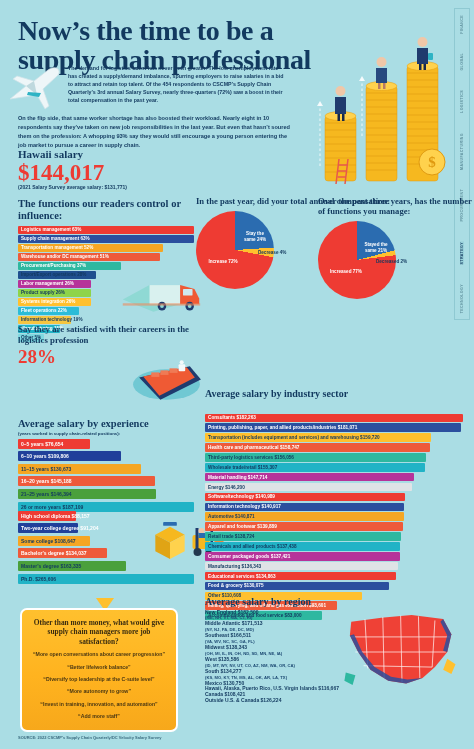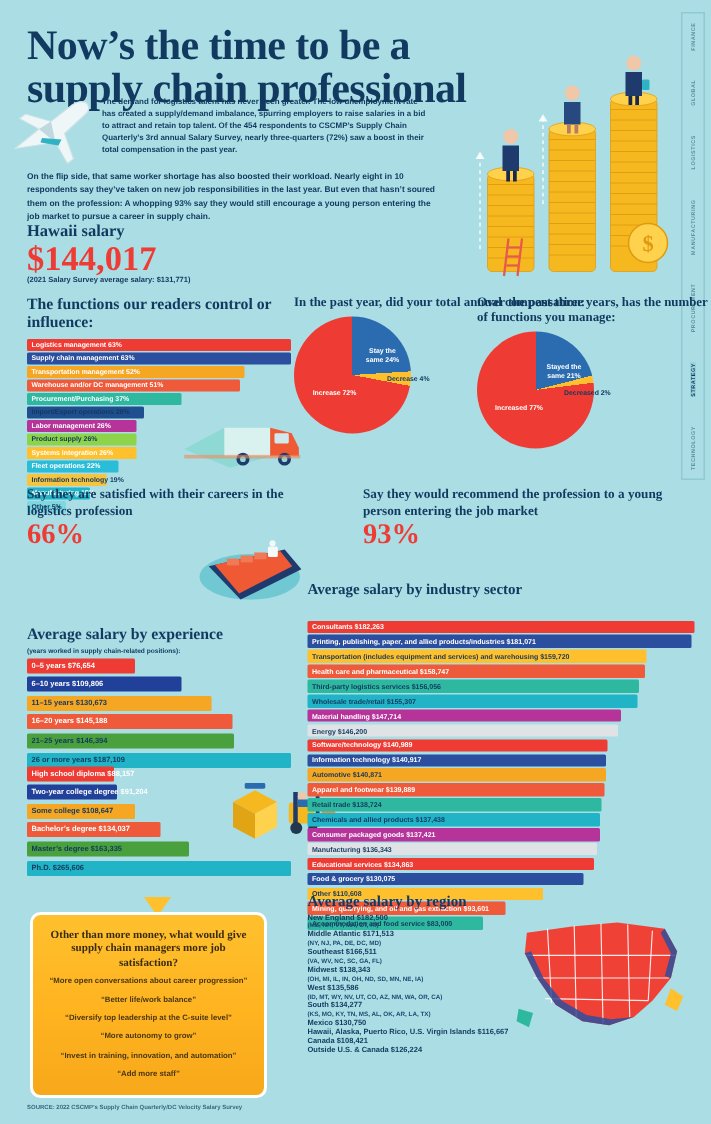--- a/index.html
+++ b/index.html
@@ -293,25 +293,21 @@
     <div class="pie-q">Over the past three years, has the number of functions you manage:</div>
     <div class="pie" style="background:conic-gradient(#2b6cb0 0deg 75.6deg,#ffc02e 75.6deg 82.8deg,#ee3b33 82.8deg 360deg);">
       <div class="seg w" style="left:42px;top:21px;width:32px;">Stayed the same 21%</div>
       <div class="seg w" style="left:10px;top:48px;width:36px;">Increased 77%</div>
       <div class="seg d" style="left:58px;top:38px;width:50px;text-align:left;">Decreased 2%</div>
     </div>
   </div>
 
   <div class="stat" style="left:18px;top:324px;width:200px;">
     <div class="t">Say they are satisfied with their careers in the logistics profession</div>
-    <div class="p">66%</div>
-  </div>
-  <div class="stat" style="left:242px;top:324px;width:210px;">
-    <div class="t">Say they would recommend the profession to a young person entering the job market</div>
-    <div class="p">93%</div>
+    <div class="p">28%</div>
   </div>
 
   <svg class="ship" viewBox="0 0 150 110">
     <ellipse cx="72" cy="62" rx="66" ry="30" fill="#3fb6c4" opacity=".55"></ellipse>
     <path d="M18 48 L118 26 L140 52 L60 92 Z" fill="#1f3b6e"></path>
     <path d="M26 46 L112 28 L128 48 L58 84 Z" fill="#ef5a34"></path>
     <rect x="42" y="38" width="16" height="9" fill="#ef7a55"></rect>
     <rect x="60" y="34" width="16" height="9" fill="#ef7a55"></rect>
     <rect x="78" y="30" width="16" height="9" fill="#ef7a55"></rect>
     <rect x="96" y="22" width="13" height="14" rx="2" fill="#f4f9fa"></rect>

